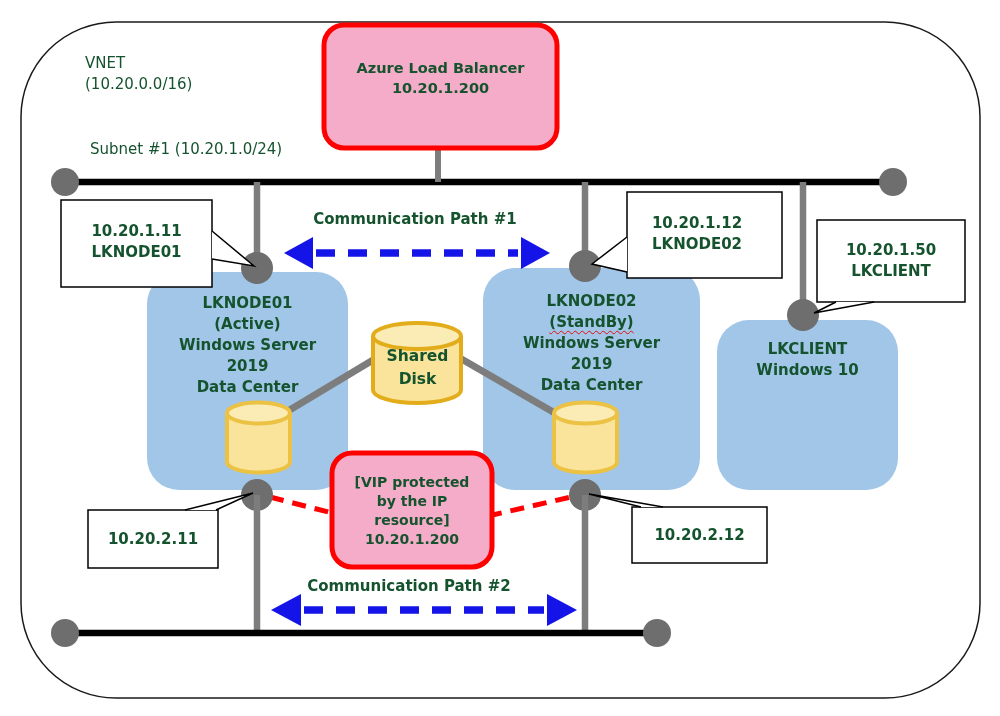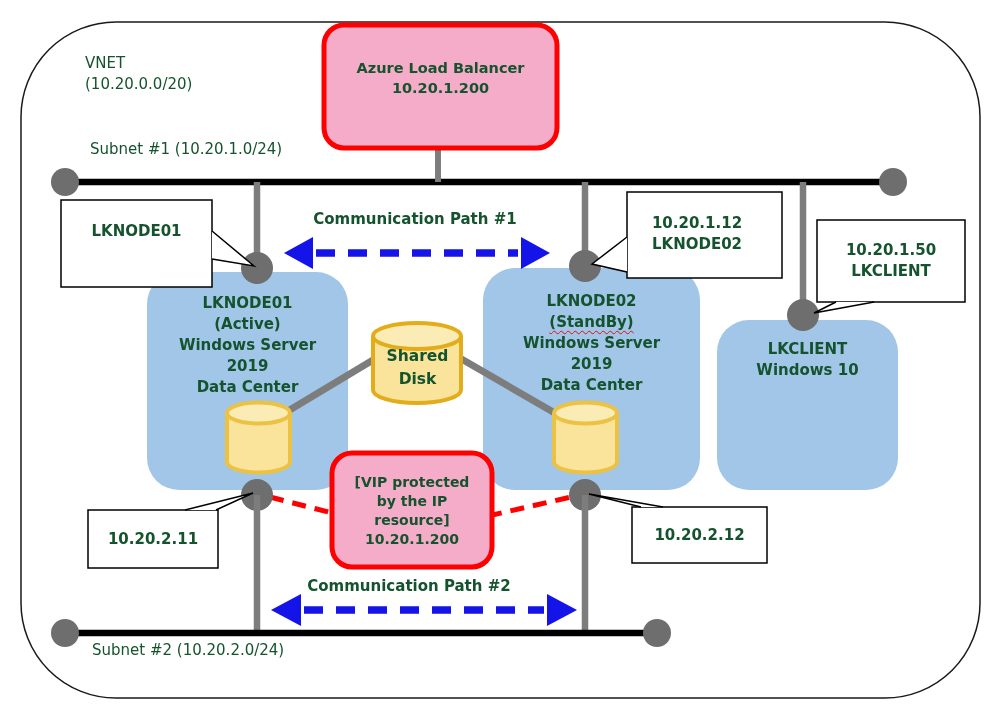--- a/index.html
+++ b/index.html
@@ -113,25 +113,24 @@
 
     <g>
       <line x1="304" y1="610" x2="544" y2="610" stroke="#1414E8" stroke-width="7.5" stroke-dasharray="19 13"></line>
       <polygon points="271,610 301,594 301,626" fill="#1414E8"></polygon>
       <polygon points="577,610 547,594 547,626" fill="#1414E8"></polygon>
     </g>
   </svg>
 
   <div class="txt vnet-label">
     <div>VNET</div>
-    <div>(10.20.0.0/20)</div>
+    <div>(10.20.0.0/16)</div>
   </div>
 
   <div class="txt subnet1-label">Subnet #1 (10.20.1.0/24)</div>
-  <div class="txt subnet2-label">Subnet #2 (10.20.2.0/24)</div>
 
   <div class="txt center alb-text">
     <div>Azure Load Balancer</div>
     <div>10.20.1.200</div>
   </div>
 
   <div class="txt center vip-text">
     <div>[VIP protected</div>
     <div>by the IP</div>
     <div>resource]</div>
@@ -161,20 +160,21 @@
     <div>LKCLIENT</div>
     <div>Windows 10</div>
   </div>
 
   <div class="txt center disk-text">
     <div>Shared</div>
     <div>Disk</div>
   </div>
 
   <div class="txt center c1-text">
+    <div>10.20.1.11</div>
     <div>LKNODE01</div>
   </div>
 
   <div class="txt center c2-text">
     <div>10.20.1.12</div>
     <div>LKNODE02</div>
   </div>
 
   <div class="txt center c3-text">
     <div>10.20.1.50</div>

